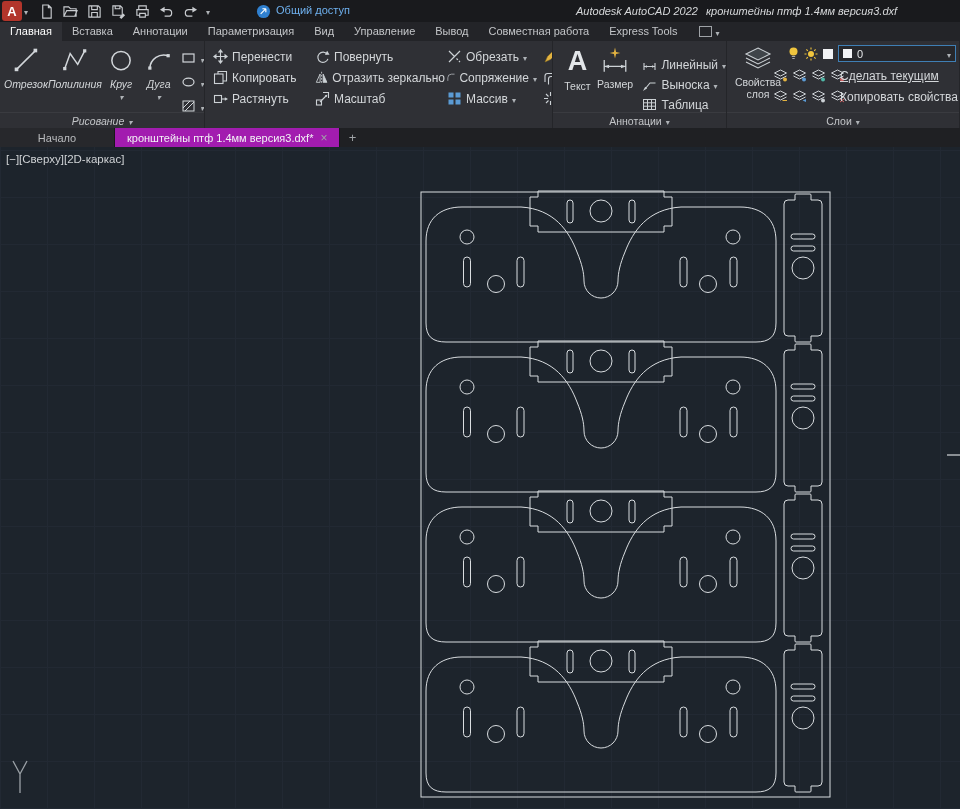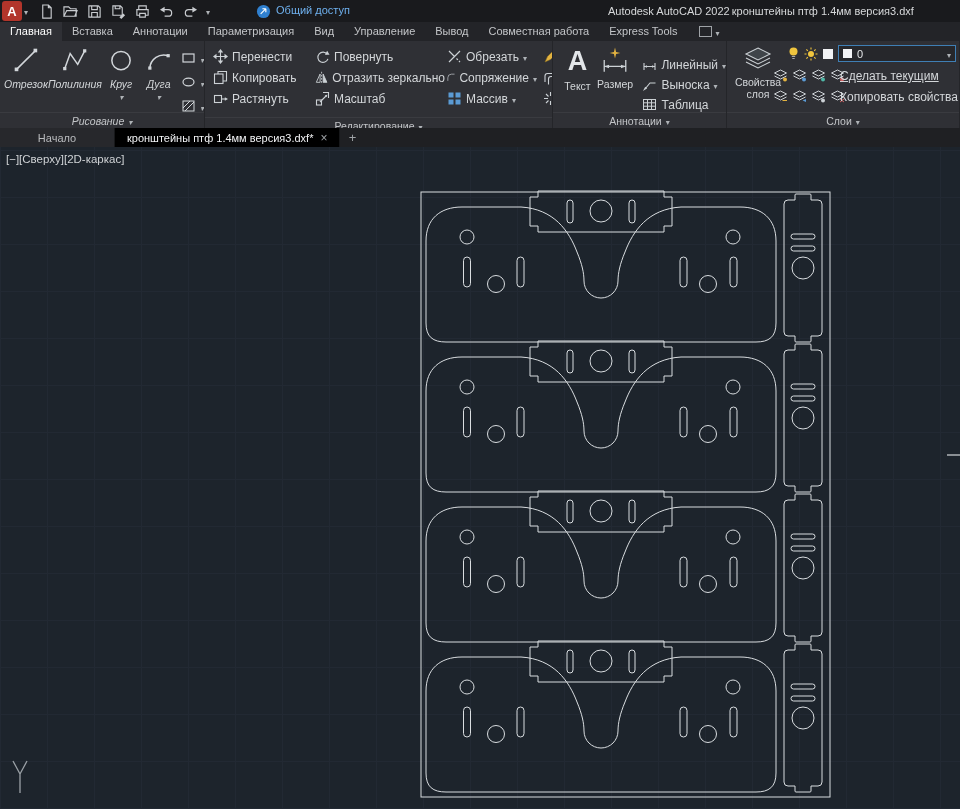--- a/index.html
+++ b/index.html
@@ -11,22 +11,22 @@
   .caret::after{content:"▾";font-size:8px;color:#aeb2b6;line-height:1;}
   
   .titlebar{position:absolute;left:0;top:0;width:960px;height:22px;background:#191a1d;
             display:flex;align-items:center;font-size:11px;}
   .logo{width:20px;height:20px;margin-left:2px;background:#b2352b;border-radius:3px;
         color:#fff;font-weight:bold;font-size:13px;display:flex;align-items:center;justify-content:center;}
   .logo-caret{margin:0 4px 0 2px;}
   .qat{display:flex;align-items:center;gap:7px;margin-left:6px;}
   .qat .ic{width:17px;height:17px;}
   .share{display:flex;gap:5px;margin-left:46px;color:#6fb1ef;}
-  .win-title{position:absolute;left:608px;top:0;height:22px;display:flex;align-items:center;gap:2px;
-             color:#d6d8da;white-space:nowrap;}
+  .win-title{position:absolute;left:576px;top:0;height:22px;display:flex;align-items:center;gap:8px;
+             color:#d6d8da;white-space:nowrap;font-style:italic;}
   
   .rtabs{position:absolute;left:0;top:22px;width:960px;height:19px;background:#232428;
          display:flex;align-items:stretch;font-size:11px;color:#c3c5c8;}
   .rtab{padding:0 10px;line-height:19px;cursor:default;white-space:nowrap;}
   .rtab.active{background:#2f3035;color:#ffffff;}
   .rtab-opts{display:flex;align-items:center;gap:3px;margin-left:6px;padding:0 6px;}
   .rtab-opts .box{width:11px;height:9px;border:1px solid #9fa3a7;}
   
   .ribbon{position:absolute;left:0;top:41px;width:960px;height:87px;background:#2f3035;display:flex;}
   .panel{position:relative;height:87px;border-right:1px solid #242529;box-sizing:border-box;overflow:hidden;}
@@ -55,21 +55,21 @@
   .combo{left:111px;top:4px;width:118px;height:17px;background:#26272b;border:1px solid #3f7fb5;
          display:flex;align-items:center;gap:5px;padding:0 4px;box-sizing:border-box;font-size:11px;color:#e4e6e8;}
   .combo .sw{width:9px;height:9px;background:#f2f3f5;}
   .combo .caret{margin-left:auto;}
   .laybtns{display:flex;align-items:center;gap:4px;}
   
   .ftabs{position:absolute;left:0;top:128px;width:960px;height:19px;background:#1f2023;
          display:flex;align-items:stretch;font-size:11px;}
   .ftab{display:flex;align-items:center;gap:7px;padding:0 12px;background:#27282c;color:#b9bbbe;
         border-right:1px solid #17181a;white-space:nowrap;}
-  .ftab.active{background:#000000;color:#f2f3f5;text-align:right;}
+  .ftab.active{background:#a21caf;color:#f2f3f5;text-align:right;}
   .close-x::after{content:"×";color:#9fa3a7;font-size:12px;}
   .newtab{width:24px;display:flex;align-items:center;justify-content:center;color:#9fa3a7;font-size:13px;}
   
   .canvas{position:absolute;left:0;top:147px;width:960px;height:662px;background:#1d242c;
           background-image:repeating-linear-gradient(0deg,#222933 0 1px,transparent 1px 47px),
                            repeating-linear-gradient(90deg,#222933 0 1px,transparent 1px 47px);}
   .vpctl{position:absolute;left:6px;top:6px;font-size:11.5px;color:#cfd2d5;display:flex;}
   #parts-svg{position:absolute;left:420px;top:43px;}
   .ucs{position:absolute;left:10px;bottom:14px;}
   .scroll-dash{position:absolute;right:0px;top:307px;width:13px;height:2px;background:#8a8f94;}
@@ -312,24 +312,20 @@
             </g>
           </svg>
         <span>Массив</span>
         <span class="caret"></span>
         </span>
       <span class="ic">
         <svg width="15" height="15" viewBox="0 0 15 15" fill="none" stroke="#ccd1d5" stroke-width="1.1">
             <path d="M7.5 1 V5 M7.5 10 V14 M1 7.5 H5 M10 7.5 H14 M3 3 L5.5 5.5 M12 3 L9.5 5.5 M3 12 L5.5 9.5 M12 12 L9.5 9.5"></path>
           </svg>
         </span>
-    </div>
-    <div class="pfoot">
-      <span>Редактирование</span>
-      <span class="caret"></span>
     </div>
   </div>
 
   <div class="panel p-ann">
     <div class="pbody">
       <div class="bigbtn" style="width:44px">
         <span class="ic" style="font-size:27px;font-weight:bold;color:#e3e6e9;height:32px;line-height:32px;">A</span>
         <span class="lbl">Текст</span>
       </div>
       <div class="bigbtn" style="width:46px">

